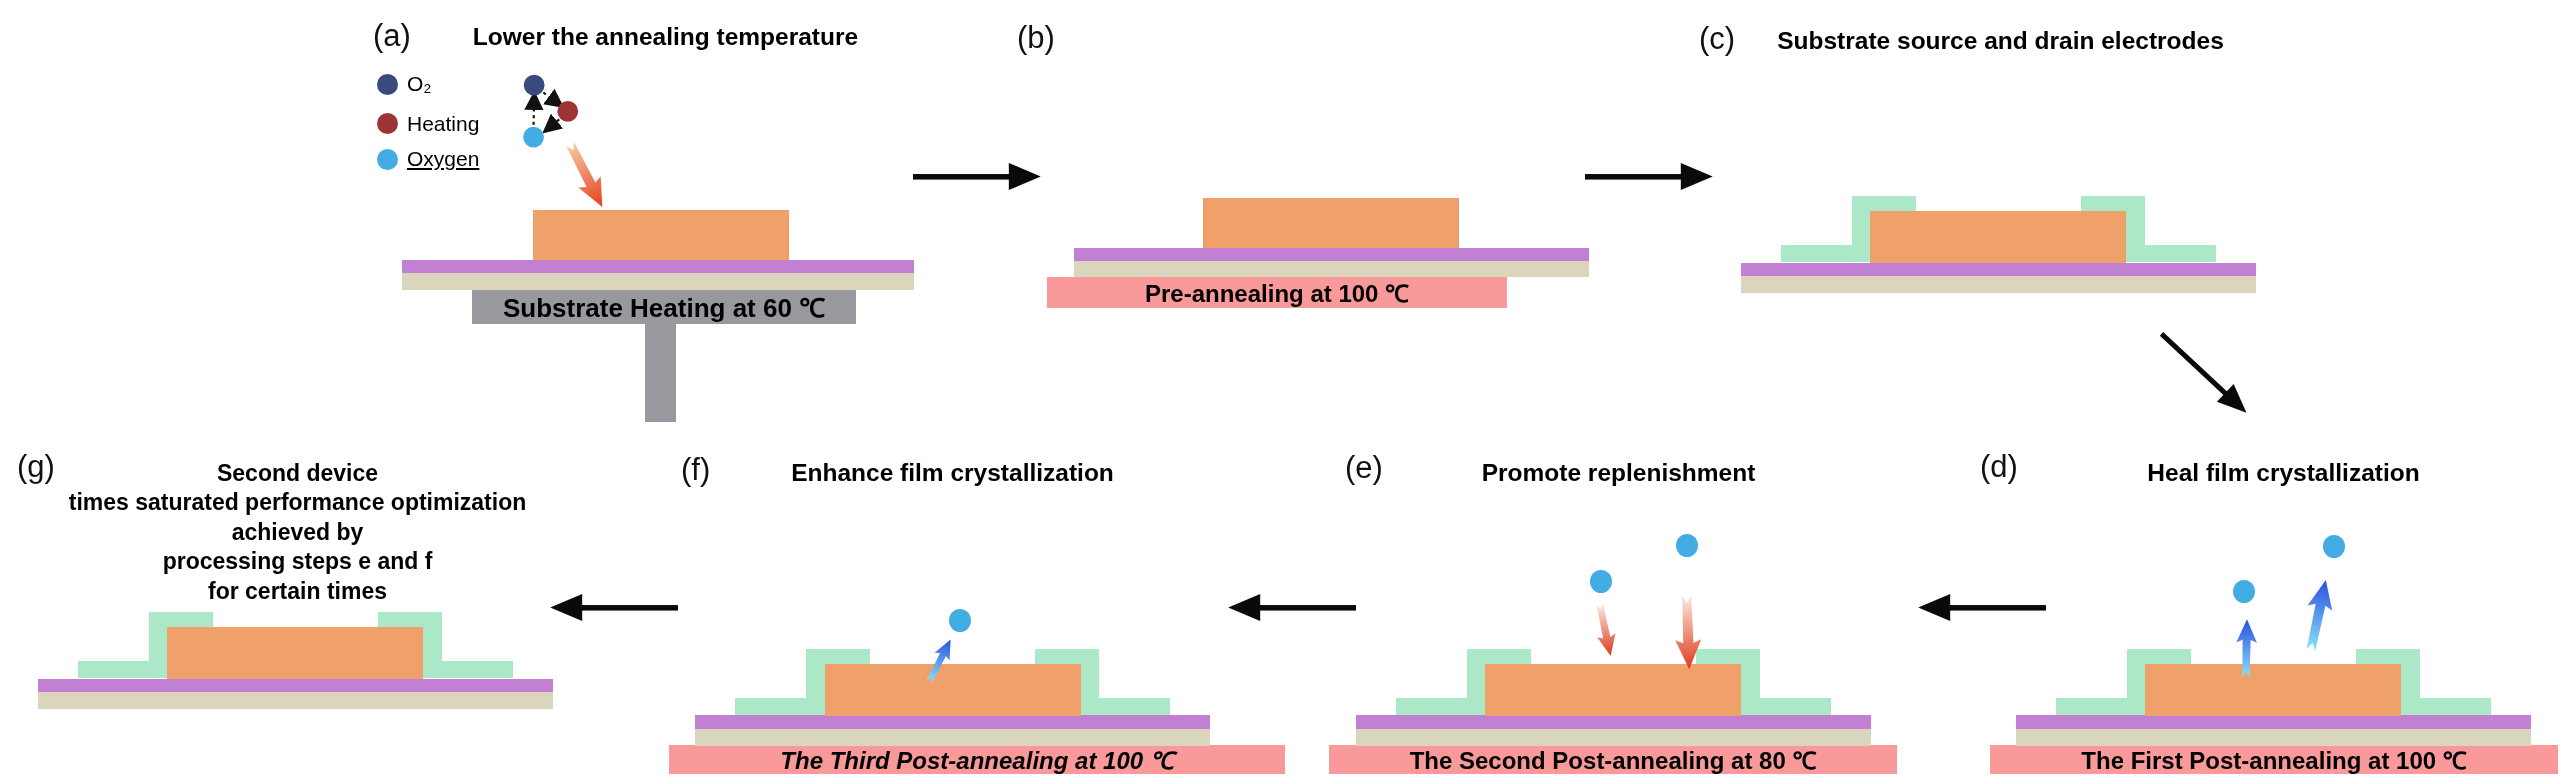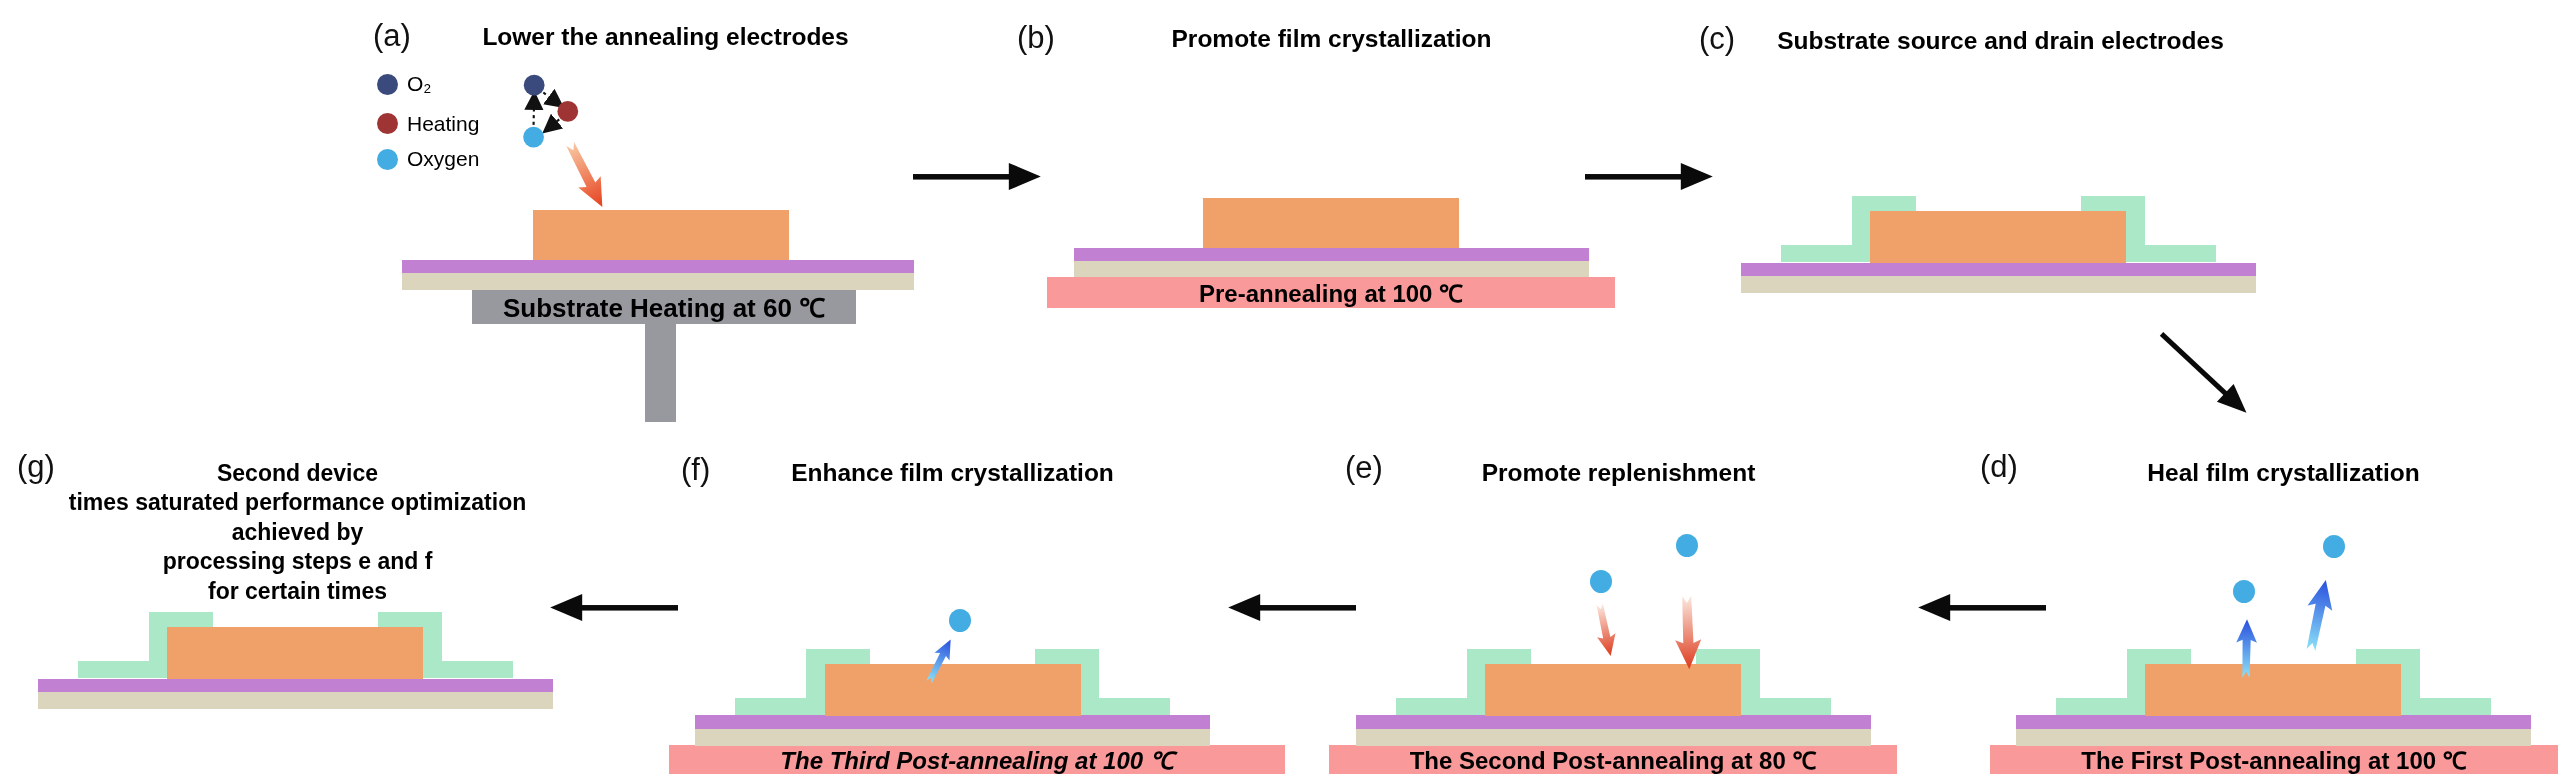--- a/index.html
+++ b/index.html
@@ -43,28 +43,28 @@
         <stop offset="0" stop-color="var(--cool_tail)"></stop>
           <stop offset="1" stop-color="var(--cool_tip)"></stop>
       </linearGradient>
       <marker id="mhead" markerWidth="9" markerHeight="9" refX="5" refY="4.5" orient="auto">
         <path d="M0,0 L9,4.5 L0,9 z" fill="#111"></path>
       </marker>
     </defs>
   </svg>
 
   <div class="lbl" style="left:373px;top:18.4px;">(a)</div>
-  <div class="ttl" style="left:420px;top:23px;width:491px;">Lower the annealing electrodes</div>
+  <div class="ttl" style="left:420px;top:23px;width:491px;">Lower the annealing temperature</div>
 
   <div class="ldot" style="left:377px;top:74px;background:var(--o2);"></div>
   <div class="ltext" style="left:407px;top:72px;">O₂</div>
   <div class="ldot" style="left:377px;top:113px;background:var(--indium);"></div>
   <div class="ltext" style="left:407px;top:112px;">Heating</div>
   <div class="ldot" style="left:377px;top:149px;background:var(--oxygen);"></div>
-  <div class="ltext" style="left:407px;top:147px;">Oxygen</div>
+  <div class="ltext" style="left:407px;top:147px;text-decoration:underline;">Oxygen</div>
 
   <svg class="arr" style="left:514px;top:60px;" width="110" height="98" viewBox="0 0 180 160">
     <line x1="48" y1="53" x2="71" y2="70" stroke="#111" stroke-width="3.5" stroke-dasharray="5 6" marker-end="url(#mhead)"></line>
     <line x1="32" y1="106" x2="33" y2="64" stroke="#111" stroke-width="3.5" stroke-dasharray="5 6" marker-end="url(#mhead)"></line>
     <line x1="74" y1="97" x2="57" y2="111" stroke="#111" stroke-width="3.5" stroke-dasharray="5 6" marker-end="url(#mhead)"></line>
     <circle cx="33" cy="41" r="17" fill="var(--o2)"></circle>
     <circle cx="88" cy="84" r="17" fill="var(--indium)"></circle>
     <circle cx="32" cy="126" r="17" fill="var(--oxygen)"></circle>
   </svg>
 
@@ -79,26 +79,25 @@
     <span>Substrate Heating at 60 ℃</span>
   </div>
   <div class="stem" style="left:645px;top:324px;width:31px;height:98px;"></div>
 
   <svg class="arr" style="left:913px;top:158px;" width="129" height="37" viewBox="0 0 210 60">
     <rect x="0" y="26" width="160" height="9" fill="var(--ink)"></rect>
     <polygon points="156,8 156,52 208,30" fill="var(--ink)"></polygon>
   </svg>
 
   <div class="lbl" style="left:1017px;top:19.6px;">(b)</div>
-  <div class="ttl" style="left:1086px;top:24.5px;width:491px;">Promote film crystallization</div>
 
   <div class="layer film" style="left:1203px;top:198px;width:256px;height:50px;"></div>
   <div class="layer gate" style="left:1074px;top:248px;width:515px;height:13.5px;"></div>
   <div class="layer sub" style="left:1074px;top:261px;width:515px;height:16px;"></div>
-  <div class="plate pinkp" style="left:1047px;top:277px;width:568px;height:31px;">
+  <div class="plate pinkp" style="left:1047px;top:277px;width:460px;height:31px;">
     <span>Pre-annealing at 100 ℃</span>
   </div>
 
   <svg class="arr" style="left:1585px;top:158px;" width="129" height="37" viewBox="0 0 210 60">
     <rect x="0" y="26" width="160" height="9" fill="var(--ink)"></rect>
     <polygon points="156,8 156,52 208,30" fill="var(--ink)"></polygon>
   </svg>
 
   <div class="lbl" style="left:1699px;top:21px;">(c)</div>
   <div class="ttl" style="left:1755px;top:27px;width:491px;">Substrate source and drain electrodes</div>

